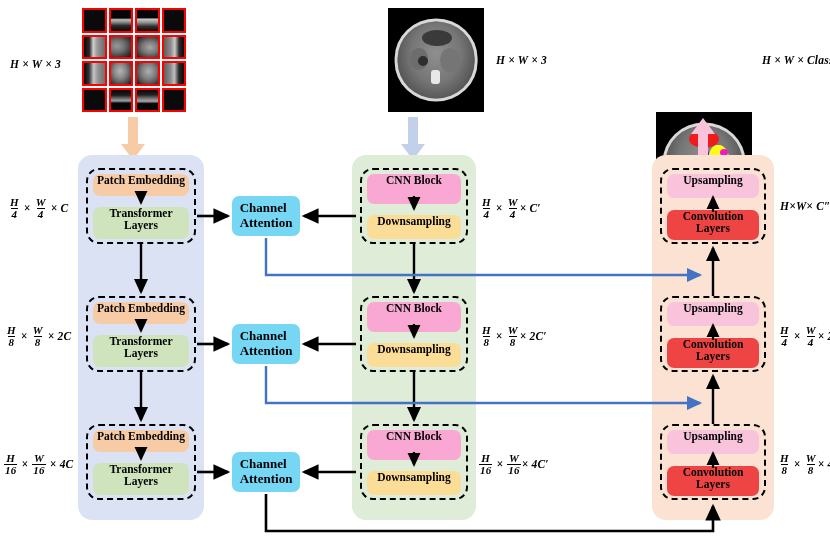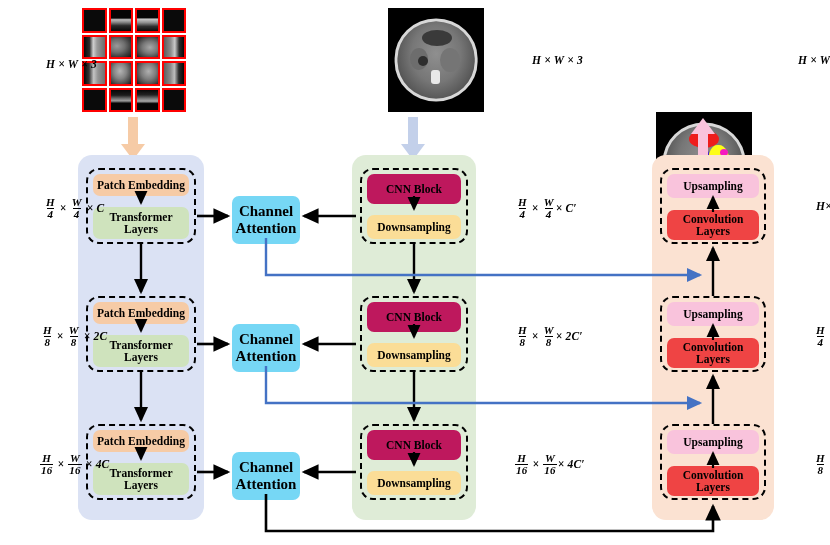--- a/index.html
+++ b/index.html
@@ -17,50 +17,50 @@
   #ct-output{left:656px;top:8px;width:96px;height:104px;}
 
   .body-oval{position:absolute;left:50%;top:50%;transform:translate(-50%,-50%);
              width:80%;height:74%;border-radius:50%/48%;
              background:radial-gradient(ellipse at 50% 42%,#8f8f8f 0%,#777 45%,#5a5a5a 70%,#2c2c2c 100%);
              border:3px solid #d8d8d8;}
   .organ{position:absolute;border-radius:50%;}
 
   
   .dimlab{font-family:"Liberation Serif",serif;font-style:italic;font-weight:bold;font-size:11.5px;
-          white-space:nowrap;letter-spacing:.2px;margin-left:36px;}
+          white-space:nowrap;letter-spacing:.2px;}
   .frac{display:inline-flex;flex-direction:column;align-items:center;vertical-align:middle;
         line-height:1;position:relative;top:-1px;margin:0 1px;}
   .frac .num{font-style:italic;font-weight:bold;font-size:11px;padding:0 1px;}
   .frac .den{font-style:italic;font-weight:bold;font-size:11px;border-top:1.1px solid #000;padding:0 1px;}
 
   
   .bigarrow{width:26px;height:44px;}
 
   
   .column{border-radius:14px;}
   #col-encoder{left:78px;top:155px;width:126px;height:365px;background:#dbe2f4;}
   #col-cnn{left:352px;top:155px;width:124px;height:365px;background:#dfecd7;}
   #col-decoder{left:652px;top:155px;width:122px;height:365px;background:#fbe2d2;}
 
   
   .stage{position:absolute;border:2.2px dashed #000;border-radius:13px;box-sizing:border-box;}
-  .inner{position:absolute;border-radius:7px;display:flex;align-items:center;justify-content:center;
+  .inner{position:absolute;border-radius:7px;display:flex;align-items:flex-start;justify-content:center;
          text-align:center;font-weight:bold;font-size:11.5px;line-height:1.08;box-sizing:border-box;}
 
   .c-patchembed{background:#f6cba6;}
   .c-transformer{background:#cfe3bd;}
-  .c-cnnblock{background:#be185d;}
+  .c-cnnblock{background:#f9a8d4;}
   .c-downsample{background:#fbdd97;}
   .c-upsample{background:#f9c3dc;}
   .c-convlayers{background:#ef4444;}
 
-  .chanattn{position:absolute;width:68px;height:48px;border-radius:7px;background:#76d7f5;
-            display:flex;align-items:center;justify-content:center;text-align:center;
-            font-weight:bold;font-size:15px;line-height:1.12;}
+  .chanattn{position:absolute;width:68px;height:40px;border-radius:7px;background:#76d7f5;
+            display:flex;align-items:center;justify-content:center;text-align:left;
+            font-weight:bold;font-size:13px;line-height:1.12;}
 
   
   #wires{position:absolute;left:0;top:0;width:830px;height:545px;pointer-events:none;}
 </style>
 </head>
 <body>
 
 <div class="abs" id="patch-grid">
   <div class="patch"></div>
   <div class="patch" style="background:linear-gradient(180deg,#050505 0%,#050505 38%,#bdbdbd 46%,#8a8a8a 58%,#2a2a2a 75%,#090909 100%)"></div>

